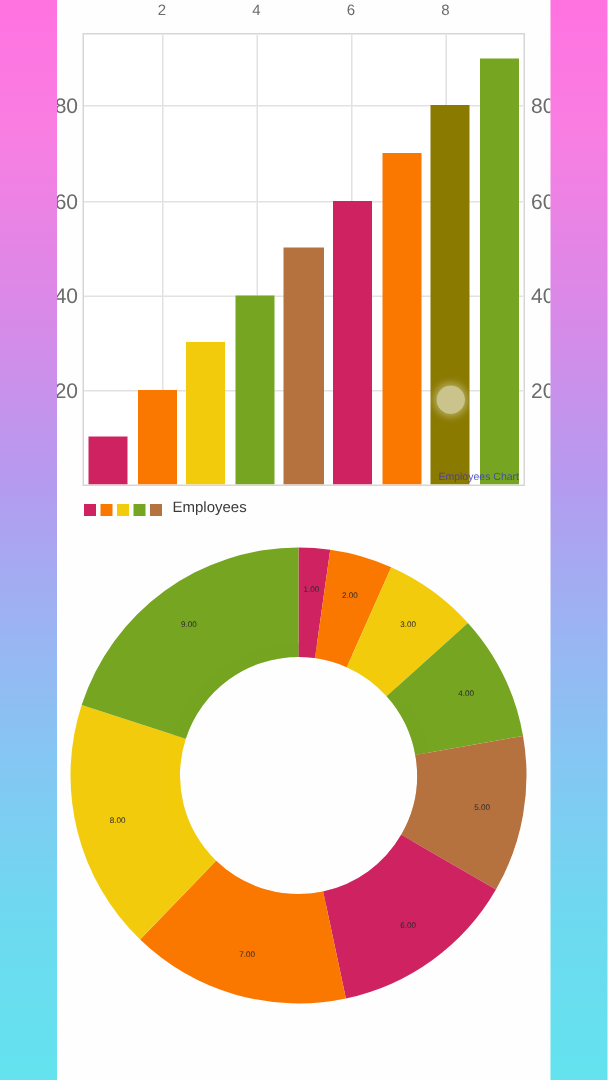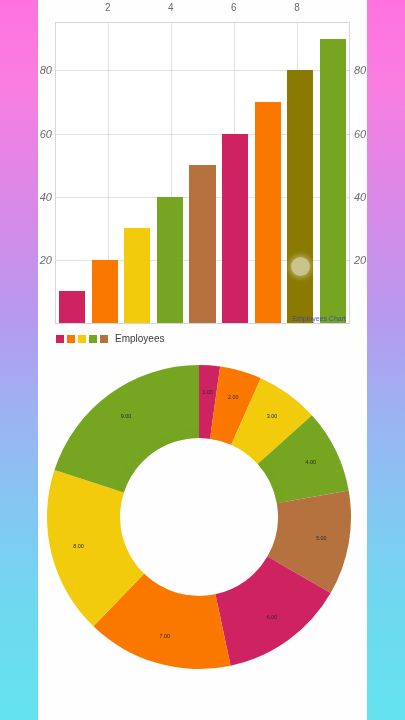--- a/index.html
+++ b/index.html
@@ -132,34 +132,33 @@
   .yaxis {
     position: absolute;
     top: 22px;
     height: 302px;
     width: 17px;
   }
   .yaxis.left  { left: 0; }
   .yaxis.right { left: 312px; width: 30px; }
   .yaxis .ytick {
     position: absolute;
-    font-size: 11px;
+    font-size: 14px;
     color: #6b6b6b;
     transform: translateY(-50%);
     white-space: nowrap;
-    font-style: italic;
   }
   .yaxis.left .ytick  { right: 3px; }
   .yaxis.right .ytick { left: 4px; }
 
   
   .legend-row {
     position: absolute;
     display: flex;
-    align-items: center;
+    align-items: flex-end;
     gap: 3px;
   }
   .legend-swatch {
     width: 8px;
     height: 8px;
     display: inline-block;
   }
   .legend-label {
     font-size: 10px;
     color: #3a3a3a;

